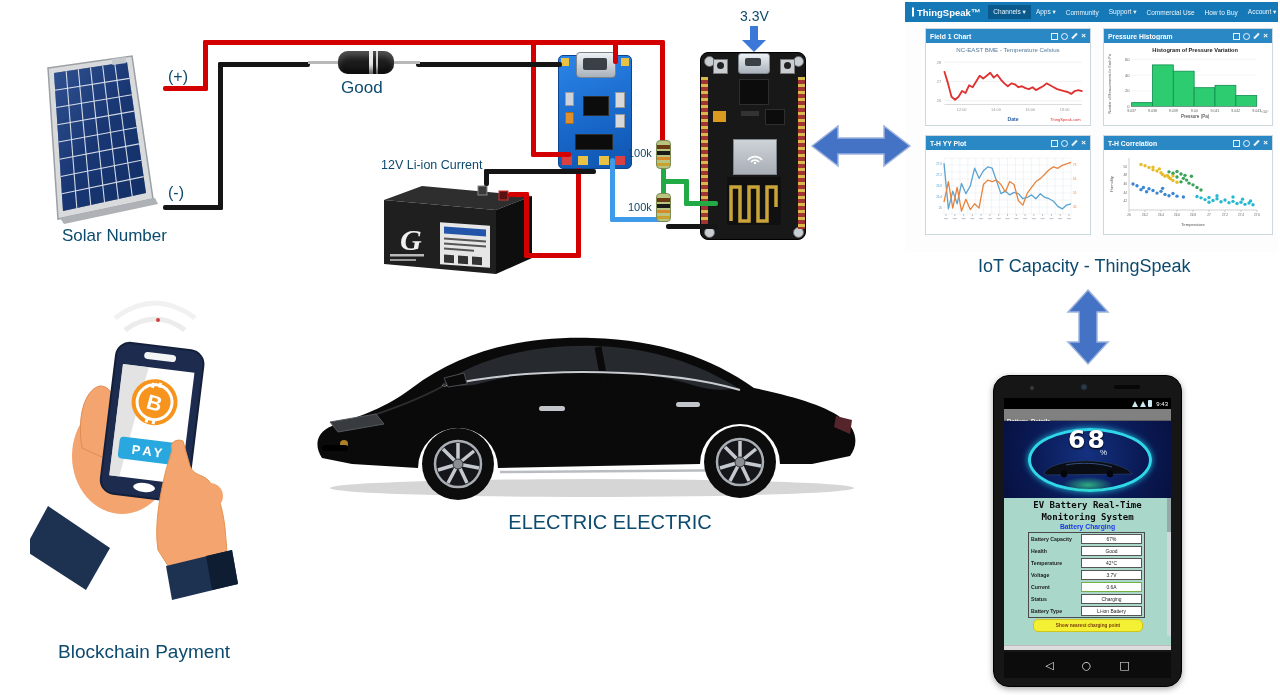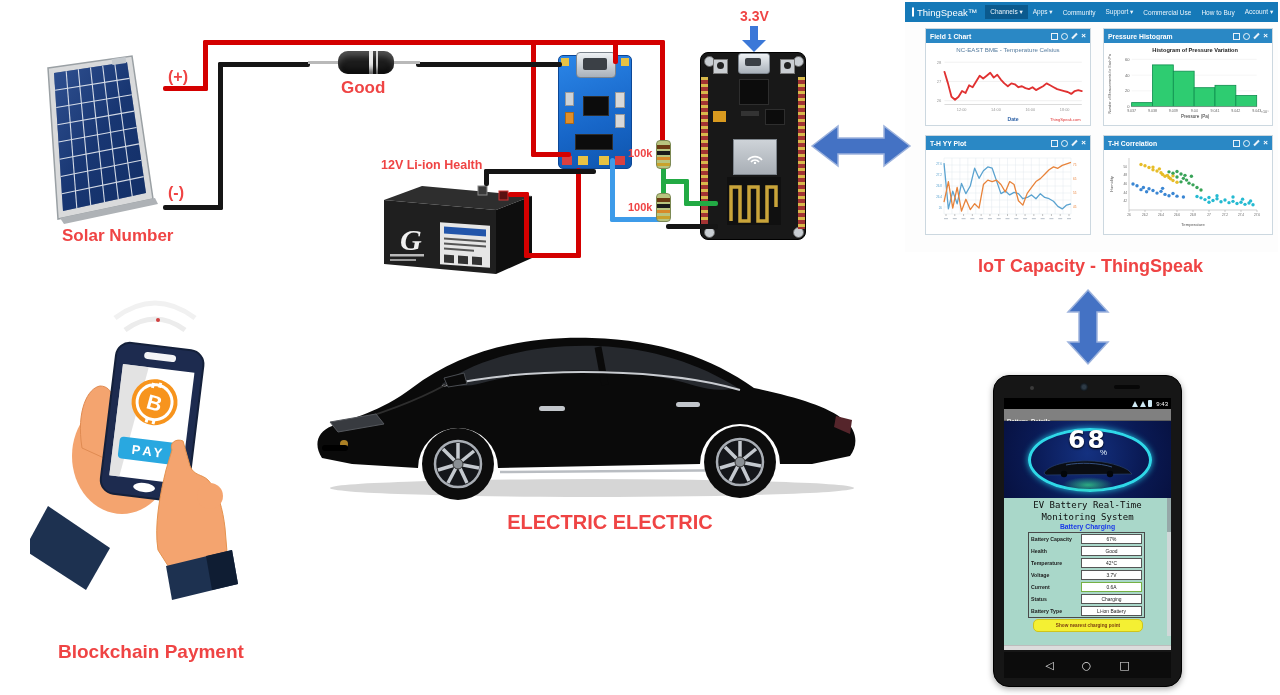--- a/index.html
+++ b/index.html
@@ -1,25 +1,25 @@
 <!DOCTYPE html>
 <html><head>
 <meta charset="utf-8">
 <style>
   html,body{margin:0;padding:0;background:#fff}
   #stage{position:relative;width:1280px;height:695px;background:#fff;overflow:hidden;
          font-family:"Liberation Sans",sans-serif;color:#111}
   .abs{position:absolute}
   .wire{position:absolute;z-index:5;border-radius:2px}
-  .lbl{position:absolute;font-weight:bold;color:#ef4444;z-index:6;white-space:nowrap}
+  .lbl{position:absolute;font-weight:normal;color:#0c4a6e;z-index:6;white-space:nowrap}
   
   #ts{position:absolute;left:905px;top:2px;width:373px;height:250px;background:#fdfdfd;z-index:2}
   #ts-header{position:absolute;left:0;top:0;width:373px;height:20px;background:#1579b8;display:flex;align-items:center}
   .ts-logo-box{width:9px;height:8px;border:1.6px solid #fff;border-radius:2px;margin:0 3px 0 7px}
-  .ts-brand{color:#fff;font-weight:normal;font-size:9.5px;margin-right:8px;white-space:nowrap}
+  .ts-brand{color:#fff;font-weight:bold;font-size:9.5px;margin-right:8px;white-space:nowrap}
   .ts-nav{color:#eaf4fb;font-size:6.5px;padding:3px 5px;white-space:nowrap;cursor:pointer}
   .ts-nav.active{background:#0b5a8e}
   .ts-spacer{flex:1}
   .ts-panel{position:absolute;background:#fff;border:1px solid #ccd8e0;box-sizing:border-box}
   .ts-titlebar{height:14px;background:#2a88c5;display:flex;align-items:center;padding:0 4px;box-sizing:border-box}
   .ts-title{color:#fff;font-size:6.8px;font-weight:bold;flex:1;white-space:nowrap;overflow:hidden}
   .pi{display:inline-block;margin-left:3px;cursor:pointer}
   .pi-sq{width:5px;height:5px;border:1px solid rgba(255,255,255,.9)}
   .pi-dot{width:5px;height:5px;border:1px solid rgba(255,255,255,.9);border-radius:50%}
   .pi-pen{width:7px;height:2px;background:rgba(255,255,255,.9);transform:rotate(-45deg)}
@@ -33,21 +33,21 @@
   .batt{width:4px;height:7px;background:#cfe9f4;border-radius:1px}
   #pstatus .time{color:#fff;font-size:6px;margin-left:2px}
   #pappbar{position:absolute;left:0;top:11px;width:167px;height:12px;background:#808080;border-bottom:1px solid #5f5f5f;box-sizing:border-box}
   #pappbar span{color:#fff;font-size:6px;font-weight:bold;margin-left:3px;line-height:12px}
   #phero{position:absolute;left:0;top:23px;width:167px;height:77px;
          background:radial-gradient(circle at 50% 42%, #143180 0%, #0a1a55 58%, #071140 100%)}
   #phero .ring{position:absolute;left:24px;top:7px;width:118px;height:58px;border:3px solid #2fd8e8;border-radius:50%;box-shadow:0 0 6px #1fb7d4}
   #phero .big{position:absolute;left:0;top:4px;width:167px;text-align:center;color:#fff;font-weight:bold;font-size:25px;font-family:"DejaVu Sans",sans-serif;letter-spacing:2px;text-shadow:0 1px 2px #000}
   #phero .pct{position:absolute;left:96px;top:27px;color:#e8f6ff;font-size:8px}
   #phero .glow{position:absolute;left:58px;top:56px;width:52px;height:16px;background:radial-gradient(ellipse,#36d98a 0%,rgba(54,217,138,0) 70%);opacity:.75}
-  .ptitle{position:absolute;width:167px;text-align:center;font-family:"DejaVu Sans Mono",monospace;font-weight:normal;font-size:9px;color:#0c0c0c}
+  .ptitle{position:absolute;width:167px;text-align:center;font-family:"DejaVu Sans Mono",monospace;font-weight:bold;font-size:9px;color:#0c0c0c}
   .plink{position:absolute;width:167px;text-align:center;font-weight:bold;font-size:6.8px;color:#1a39e8}
   #ptable{position:absolute;left:24px;top:134px;width:117px;border:1px solid #4a4a4a;box-sizing:border-box}
   .prow{display:flex;height:12px;align-items:center}
   .prow .k{width:48px;font-size:5.2px;font-weight:bold;color:#1c1c1c;padding-left:2px}
   .prow .v{flex:1;background:#fff;border:1px solid #555;margin:1px 2px;height:8px;font-size:4.9px;display:flex;align-items:center;justify-content:center;color:#222}
   .prow .v.hl{border:1.4px solid #76b043}
   #pbtn{position:absolute;left:29px;top:221px;width:108px;height:11px;background:#f4f033;border:1px solid #cfc41c;border-radius:5px;
         font-size:4.7px;font-weight:bold;color:#7a3c10;display:flex;align-items:center;justify-content:center;cursor:pointer}
   #pvscroll{position:absolute;right:0;top:100px;width:4px;height:138px;background:#cfd8d8}
   #pvthumb{position:absolute;right:0;top:100px;width:4px;height:34px;background:#96a8a8}
@@ -127,21 +127,21 @@
   <div class="wire" style="left:610px;top:158px;width:5px;height:64px;background:#3d9be9;border-radius:3px"></div>
   <div class="wire" style="left:610px;top:217px;width:56px;height:5px;background:#3d9be9;border-radius:3px"></div>
 
   <div class="abs" style="left:308px;top:61px;width:36px;height:3px;background:#b9b9b9;z-index:6"></div>
   <div class="abs" style="left:390px;top:61px;width:30px;height:3px;background:#b9b9b9;z-index:6"></div>
   <div class="abs" style="left:338px;top:51px;width:56px;height:23px;border-radius:10px;z-index:6;
        background:linear-gradient(90deg,#1c1c1c 0 56%,#e9e9e9 56% 62%,#1c1c1c 62% 68%,#cfcfcf 68% 71%,#1c1c1c 71% 100%);
        box-shadow:inset 0 5px 6px rgba(255,255,255,.25), inset 0 -5px 6px rgba(0,0,0,.6)"></div>
   <div class="lbl" style="left:341px;top:78px;font-size:17px">Good</div>
 
-  <div class="lbl" style="left:381px;top:158px;font-size:12.5px">12V Li-ion Health</div>
+  <div class="lbl" style="left:381px;top:158px;font-size:12.5px">12V Li-ion Current</div>
   <svg class="abs" style="left:378px;top:170px;z-index:4" width="160" height="105" viewBox="0 0 160 105">
     <polygon points="6,30 44,16 154,26 118,40" fill="#2e2e2e"></polygon>
     <polygon points="6,30 118,40 118,104 6,94" fill="#1f1f1f"></polygon>
     <polygon points="118,40 154,26 154,88 118,104" fill="#0e0e0e"></polygon>
     <rect x="100" y="16" width="9" height="9" fill="#3a3a3a" stroke="#888" stroke-width="1"></rect>
     <rect x="121" y="21" width="9" height="9" fill="#5a1111" stroke="#c33" stroke-width="1"></rect>
     <rect x="62" y="48" width="50" height="42" fill="#e6e6e6" transform="skewY(4)"></rect>
     <rect x="66" y="52" width="42" height="7" fill="#2255aa" transform="skewY(4)"></rect>
     <g transform="skewY(4)" fill="#555">
       <rect x="66" y="63" width="42" height="2"></rect>

